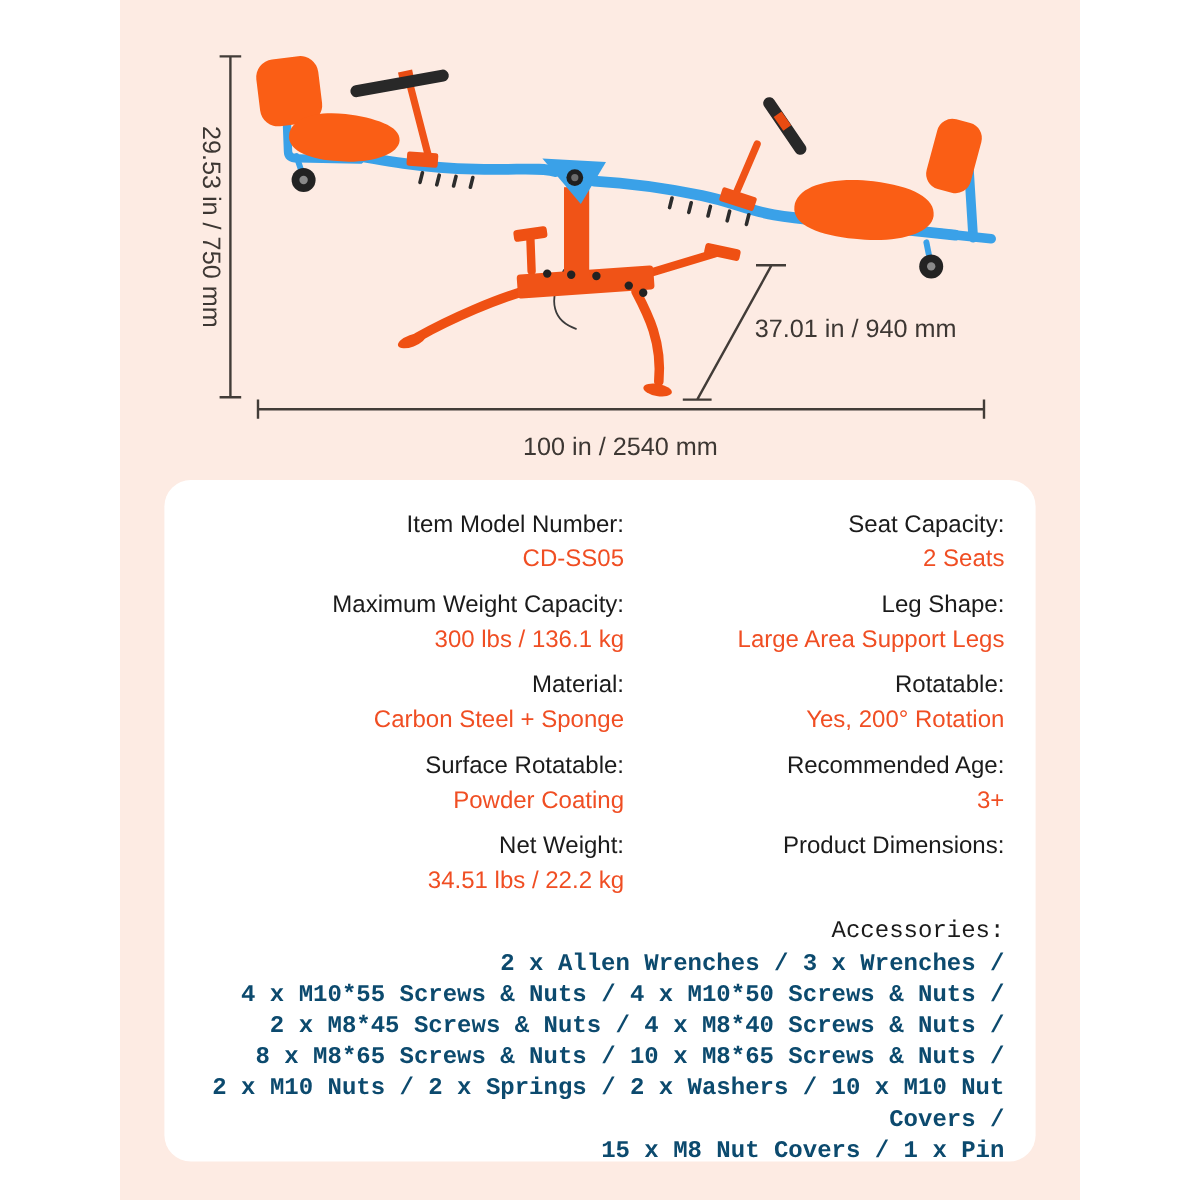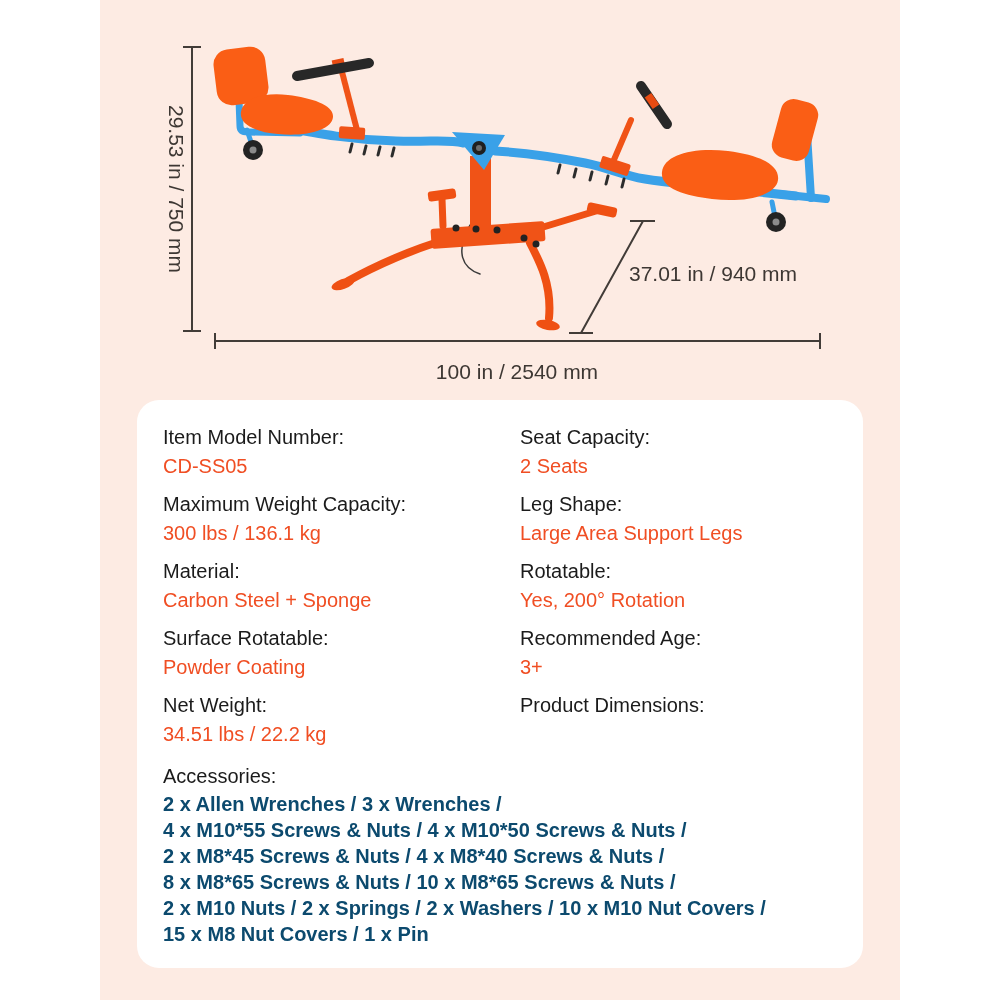--- a/index.html
+++ b/index.html
@@ -3,26 +3,26 @@
 <meta charset="utf-8">
 <style>
   html,body{margin:0;padding:0;}
   body{width:1000px;height:1000px;background:#ffffff;position:relative;
        font-family:"Liberation Sans", sans-serif;overflow:hidden;}
   .panel{position:absolute;left:100px;top:0;width:800px;height:1000px;background:#fdebe3;}
   .diagram-svg{position:absolute;left:100px;top:0;width:800px;height:400px;}
   .dim-text{font-size:21px;fill:#3d3733;font-family:"Liberation Sans",sans-serif;}
   .spec-card{position:absolute;left:137px;top:400px;width:726px;height:568px;
              background:#ffffff;border-radius:22px;box-sizing:border-box;
-             padding:23px 26px 0 26px;}
+             padding:23px 26px 0 26px;text-align:right;}
   .spec-grid{display:grid;grid-template-columns:357px 1fr;}
   .pair{margin-bottom:9px;}
   .spec-label{font-size:20px;line-height:29px;color:#1b1b1b;font-weight:400;}
   .spec-value{font-size:20px;line-height:29px;color:#f04e23;font-weight:400;}
-  .accessories{margin-top:4px;}
+  .accessories{margin-top:4px;font-family:Liberation Mono, monospace;}
   .acc-line{font-size:20px;line-height:26px;color:#0c4a6e;font-weight:700;}
 </style>
 </head>
 <body>
 
 <div class="panel"></div>
 
 <svg class="diagram-svg" viewBox="100 0 800 400">
 
   <path d="M183,47 L201,47 M192,47 L192,331 M183,331 L201,331" stroke="#423c38" stroke-width="2" fill="none"></path>

